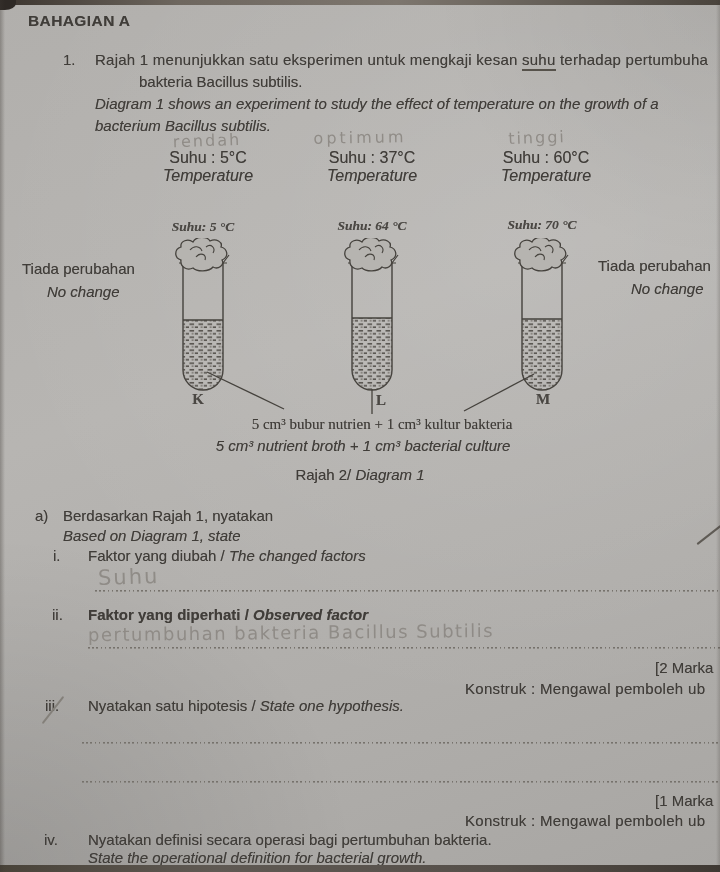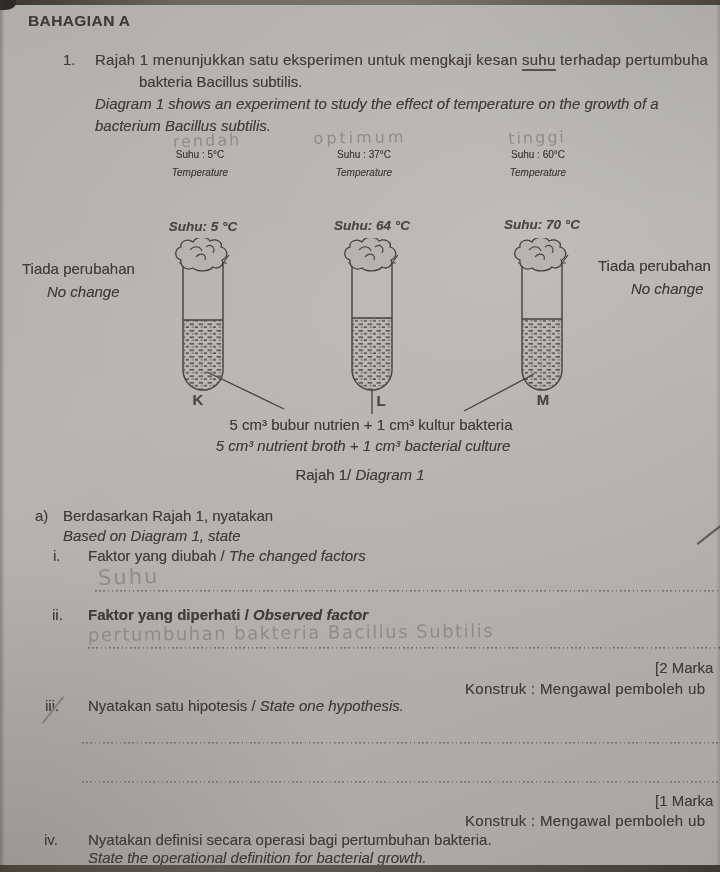--- a/index.html
+++ b/index.html
@@ -10,23 +10,23 @@
       radial-gradient(120% 90% at 70% 28%, rgba(255,255,255,0.10), rgba(0,0,0,0) 60%),
       radial-gradient(90% 70% at 0% 100%, rgba(0,0,0,0.12), rgba(0,0,0,0) 55%),
       radial-gradient(80% 60% at 100% 0%, rgba(0,0,0,0.06), rgba(0,0,0,0) 50%),
       linear-gradient(160deg,#b1afac 0%,#b7b5b2 40%,#afadaa 75%,#a8a6a3 100%);
   }
   .abs{position:absolute;white-space:nowrap;}
   .ink{color:#403d39;text-shadow:0 0 0.5px rgba(64,61,57,0.55);}
   .ink-soft{color:#4a4743;text-shadow:0 0 0.6px rgba(74,71,67,0.5);}
   .it{font-style:italic;}
   .b{font-weight:bold;}
-  .serif{font-family:Liberation Sans, sans-serif;}
+  .serif{font-family:Liberation Serif, serif;}
   .fs15{font-size:15px;}
-  .fs14{font-size:10px;}
+  .fs14{font-size:16px;margin-left:8px;}
   .title{font-size:15.5px;font-weight:bold;letter-spacing:0.4px;}
   .ctr{transform:translateX(-50%);text-align:center;}
   .pencil{
     color:#8d8984;opacity:0.92;
     font-family:"DejaVu Sans",sans-serif;
     letter-spacing:2px;
   }
   .dotline{
     height:2px;
     background-image:repeating-linear-gradient(to right,#76726c 0 1.6px,transparent 1.6px 4.2px);
@@ -111,24 +111,24 @@
 <svg class="abs" style="left:0;top:360px;" width="720" height="62" viewBox="0 360 720 62">
   <line x1="207" y1="372" x2="284" y2="409" stroke="#45423d" stroke-width="1.3"></line>
   <line x1="372" y1="389" x2="372" y2="414" stroke="#45423d" stroke-width="1.3"></line>
   <line x1="464" y1="411" x2="534" y2="374" stroke="#45423d" stroke-width="1.3"></line>
 </svg>
 
 <div class="abs ink-soft serif b ctr" style="left:198px;top:391px;font-size:15px;">K</div>
 <div class="abs ink-soft serif b ctr" style="left:381px;top:392px;font-size:15px;">L</div>
 <div class="abs ink-soft serif b ctr" style="left:543px;top:391px;font-size:15px;">M</div>
 
-<div class="abs ink fs15 ctr" style="left:371px;top:416px;">5 cm³ bubur nutrien + 1 cm³ kultur bakteria</div>
+<div class="abs ink fs15 ctr" style="left:382px;top:416px;font-family:Liberation Serif, serif;">5 cm³ bubur nutrien + 1 cm³ kultur bakteria</div>
 <div class="abs ink fs15 it ctr" style="left:363px;top:437px;">5 cm³ nutrient broth + 1 cm³ bacterial culture</div>
 <div class="abs ink fs15 ctr" style="left:360px;top:466px;">
-  <span>Rajah 1/ </span><span class="it">Diagram 1</span>
+  <span>Rajah 2/ </span><span class="it">Diagram 1</span>
 </div>
 
 <div class="abs ink fs15" style="left:35px;top:507px;">a)</div>
 <div class="abs ink fs15" style="left:63px;top:507px;">Berdasarkan Rajah 1, nyatakan</div>
 <div class="abs ink fs15 it" style="left:63px;top:527px;">Based on Diagram 1, state</div>
 
 <div class="abs ink fs15" style="left:53px;top:547px;">i.</div>
 <div class="abs fs15" style="left:88px;top:547px;">
   <span class="ink">Faktor yang diubah / </span><span class="ink it">The changed factors</span>
 </div>

